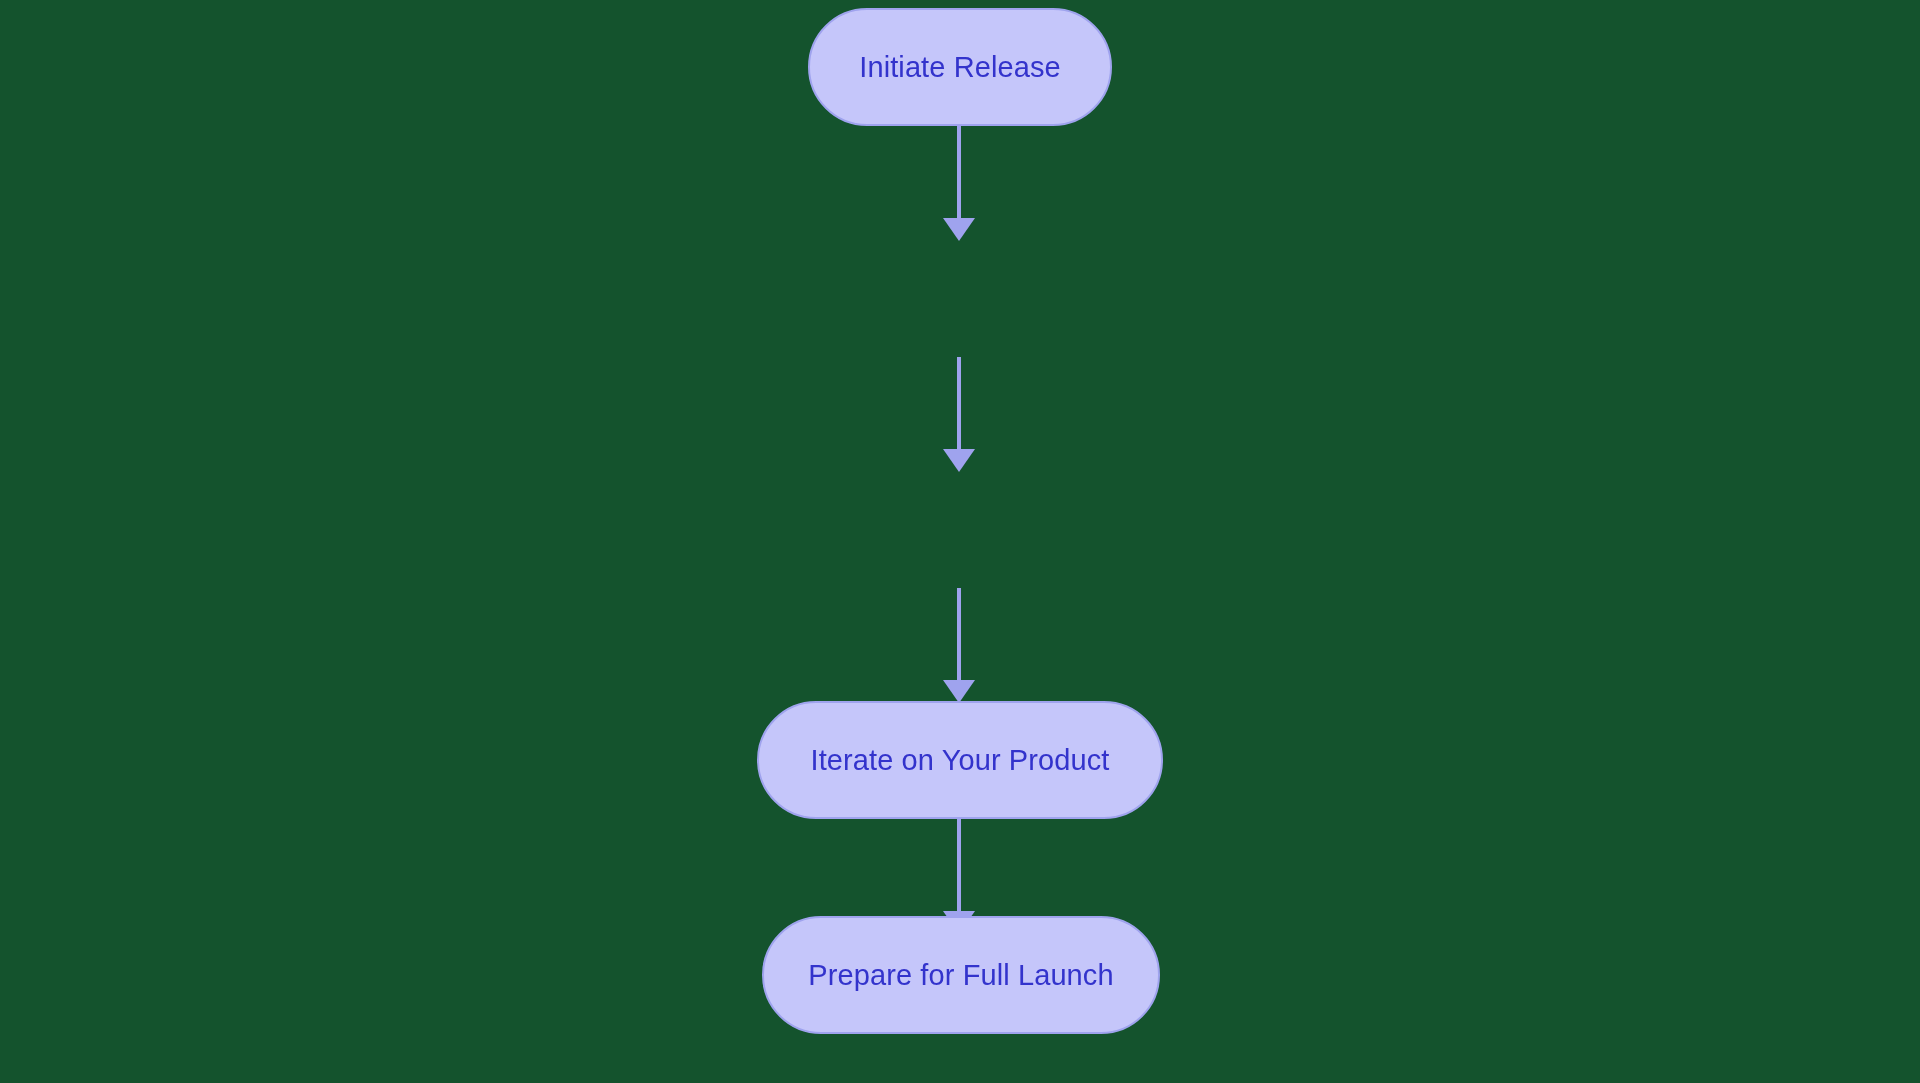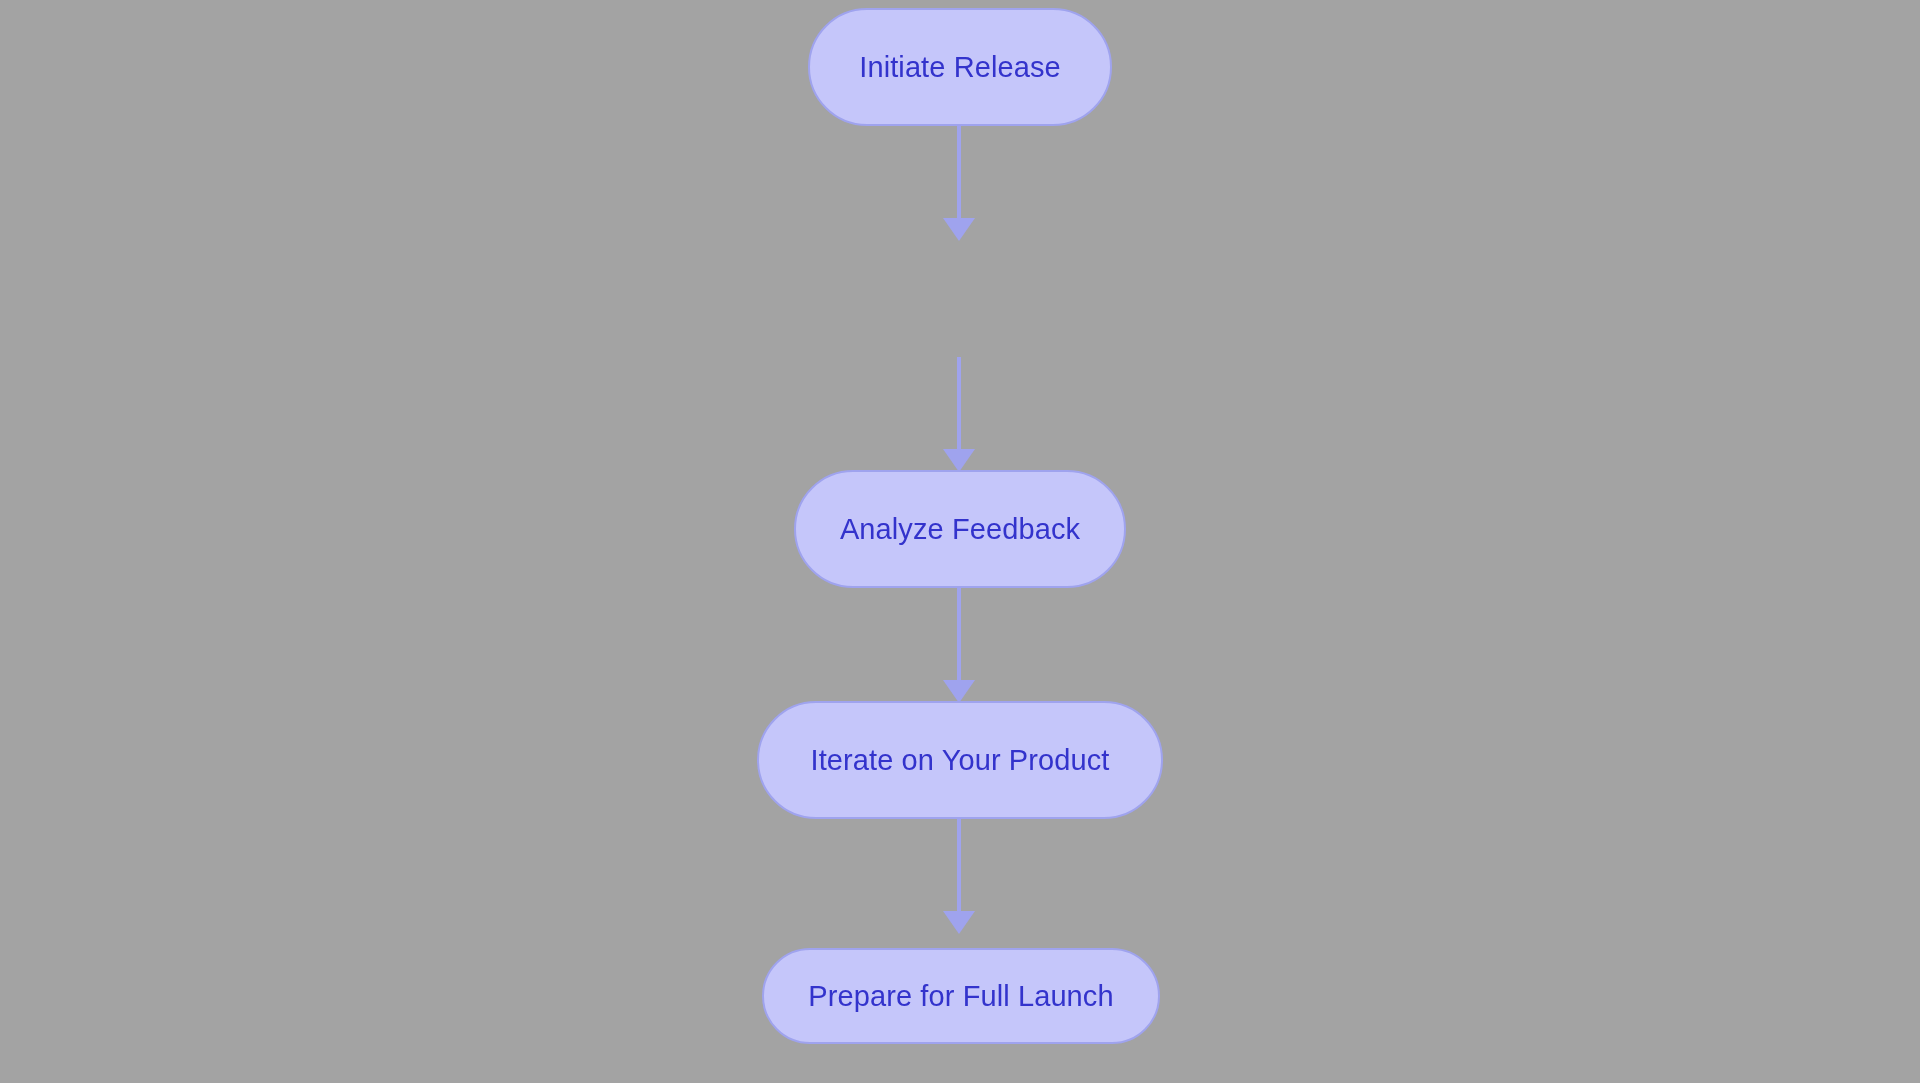--- a/index.html
+++ b/index.html
@@ -12,21 +12,21 @@
     height: 1083px;
     background: #ffffff;
     font-family: "Liberation Sans", "DejaVu Sans", sans-serif;
     overflow: hidden;
   }
 
   #flow-canvas {
     position: relative;
     width: 1920px;
     height: 1083px;
-    background: #a3a3a3;
+    background: #14532d;
   }
 
   .flow-svg {
     position: absolute;
     top: 0;
     left: 0;
     width: 1920px;
     height: 1083px;
     pointer-events: none;
   }
@@ -75,25 +75,22 @@
       <line x1="959" y1="819" x2="959" y2="915" stroke="#9fa3ee" stroke-width="4"></line>
       <polygon points="943,911 975,911 959,934" fill="#9fa3ee"></polygon>
     </g>
   </svg>
 
   <div class="node" id="node-1" style="left:808px; top:8px; width:304px; height:118px;">
     <span class="node-label">Initiate Release</span>
   </div>
 
 
-  <div class="node" id="node-3" style="left:794px; top:470px; width:332px; height:118px;">
-    <span class="node-label">Analyze Feedback</span>
-  </div>
 
   <div class="node" id="node-4" style="left:757px; top:701px; width:406px; height:118px;">
     <span class="node-label">Iterate on Your Product</span>
   </div>
 
-  <div class="node" id="node-5" style="left:762px; top:948px; width:398px; height:96px;align-items:center;">
+  <div class="node" id="node-5" style="left:762px; top:916px; width:398px; height:118px;align-items:center;">
     <span class="node-label">Prepare for Full Launch</span>
   </div>
 
 </div>
 
 </body></html>

